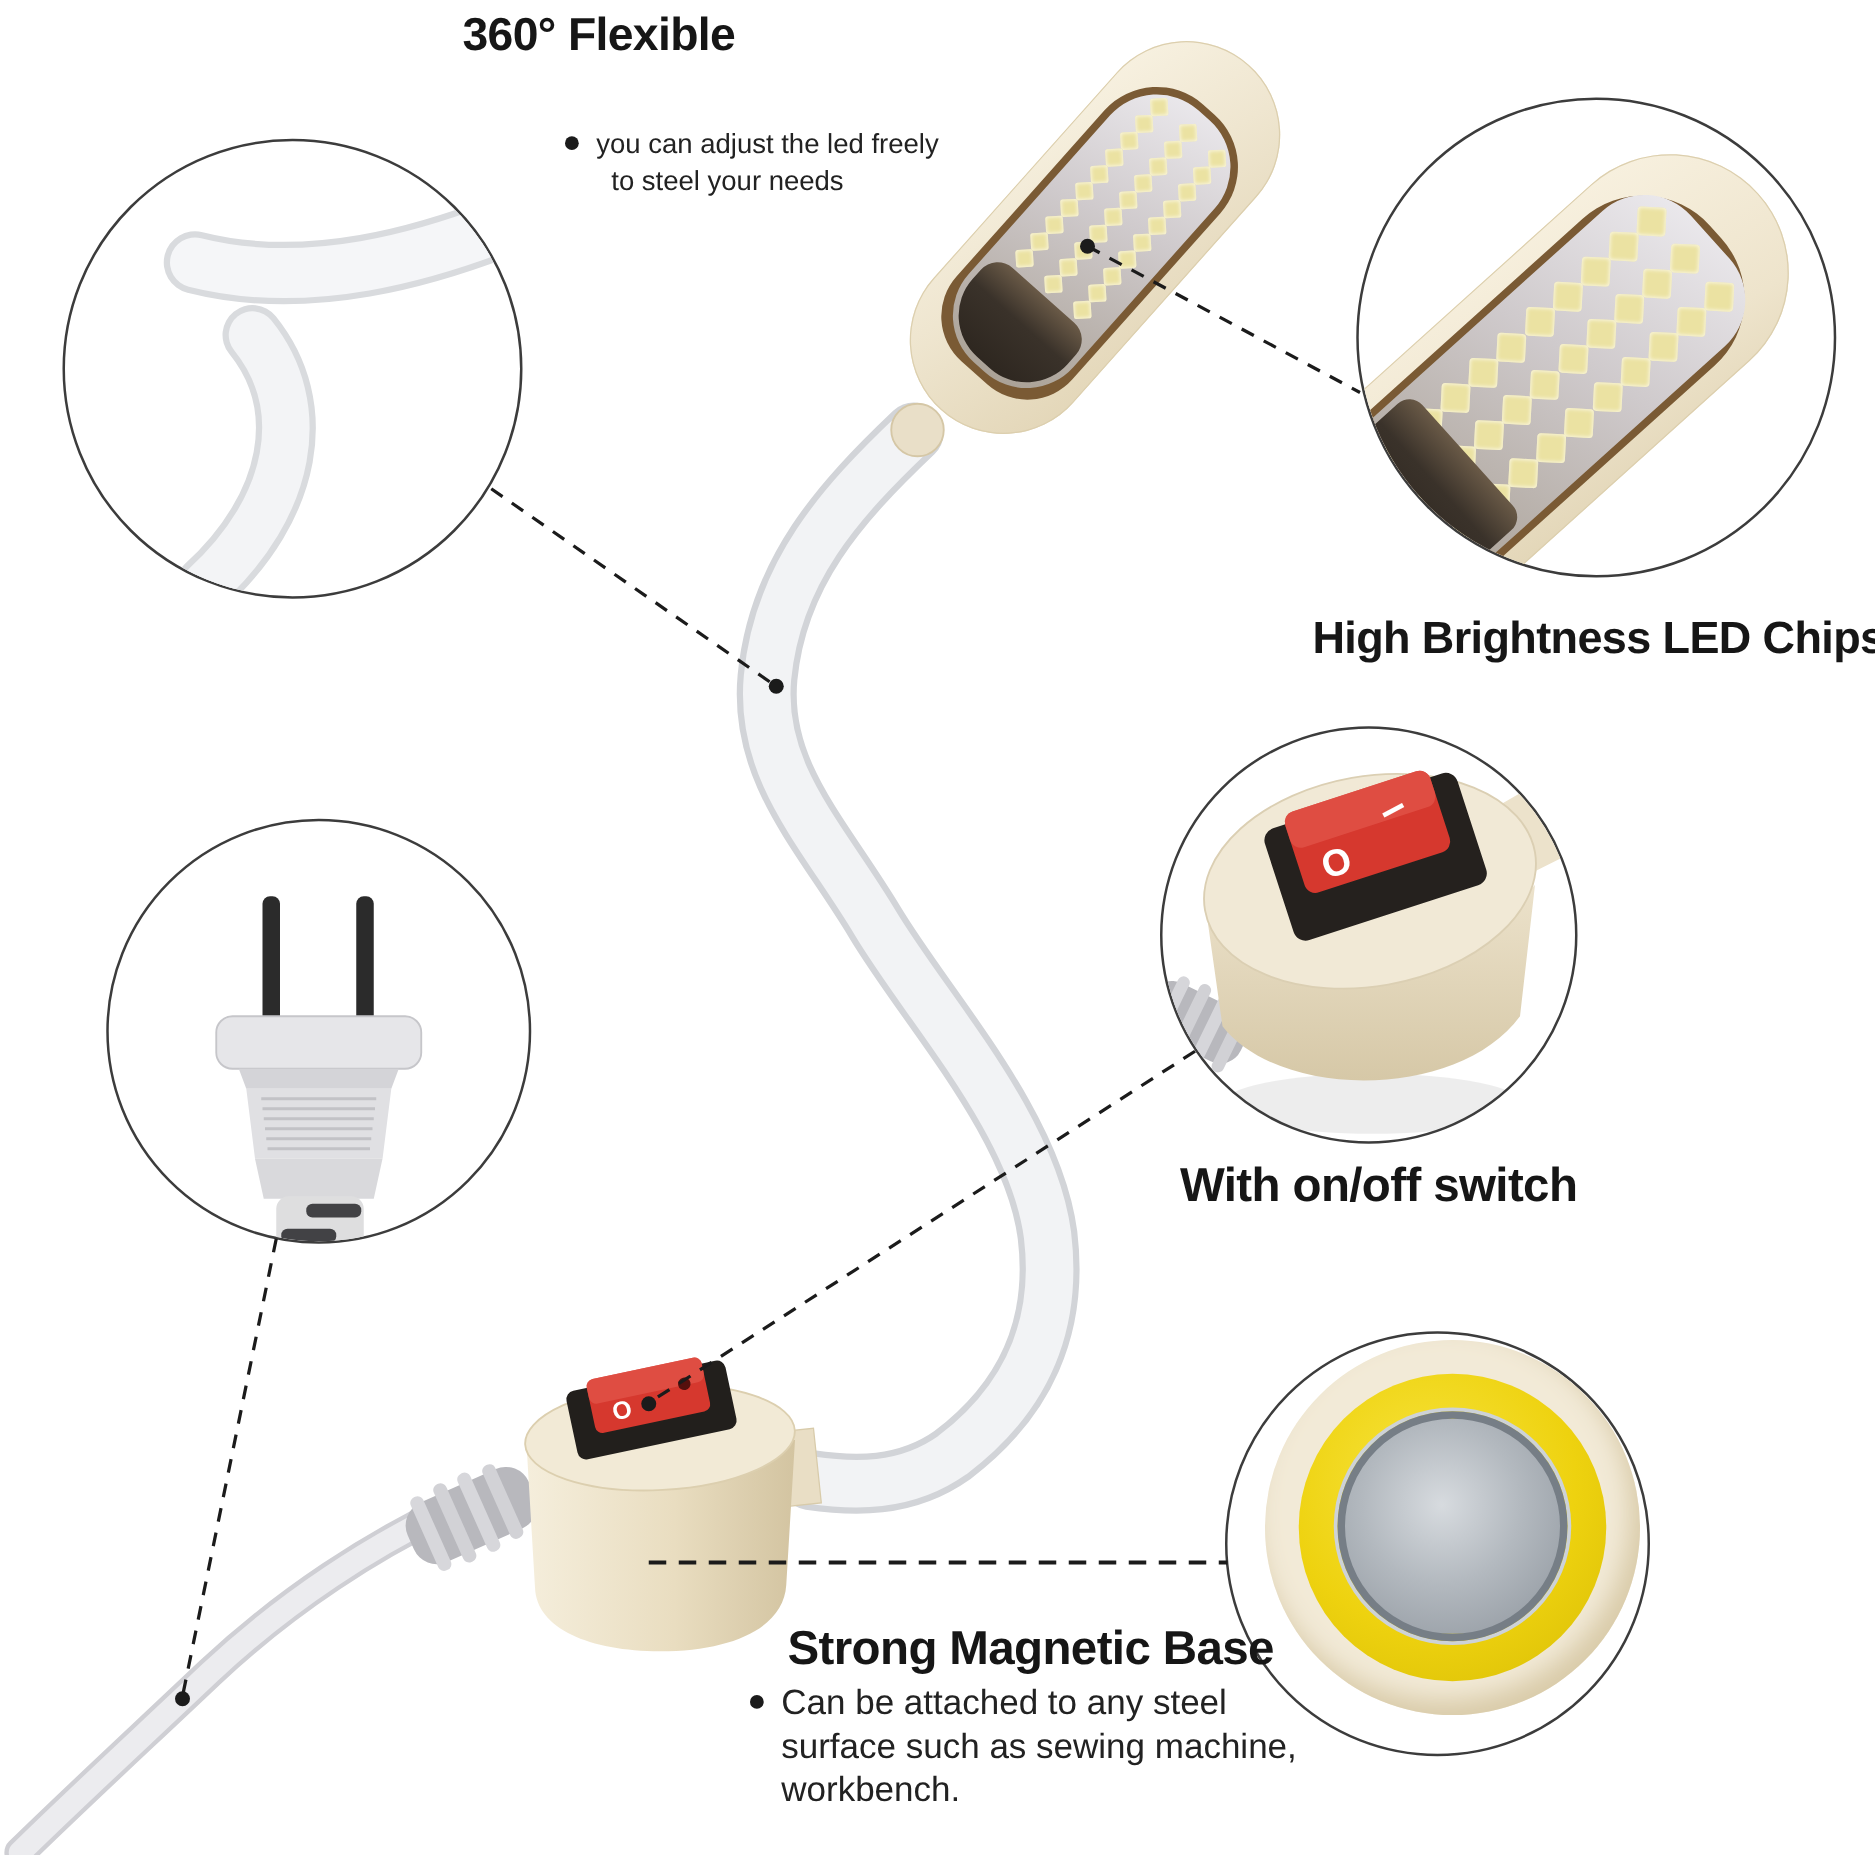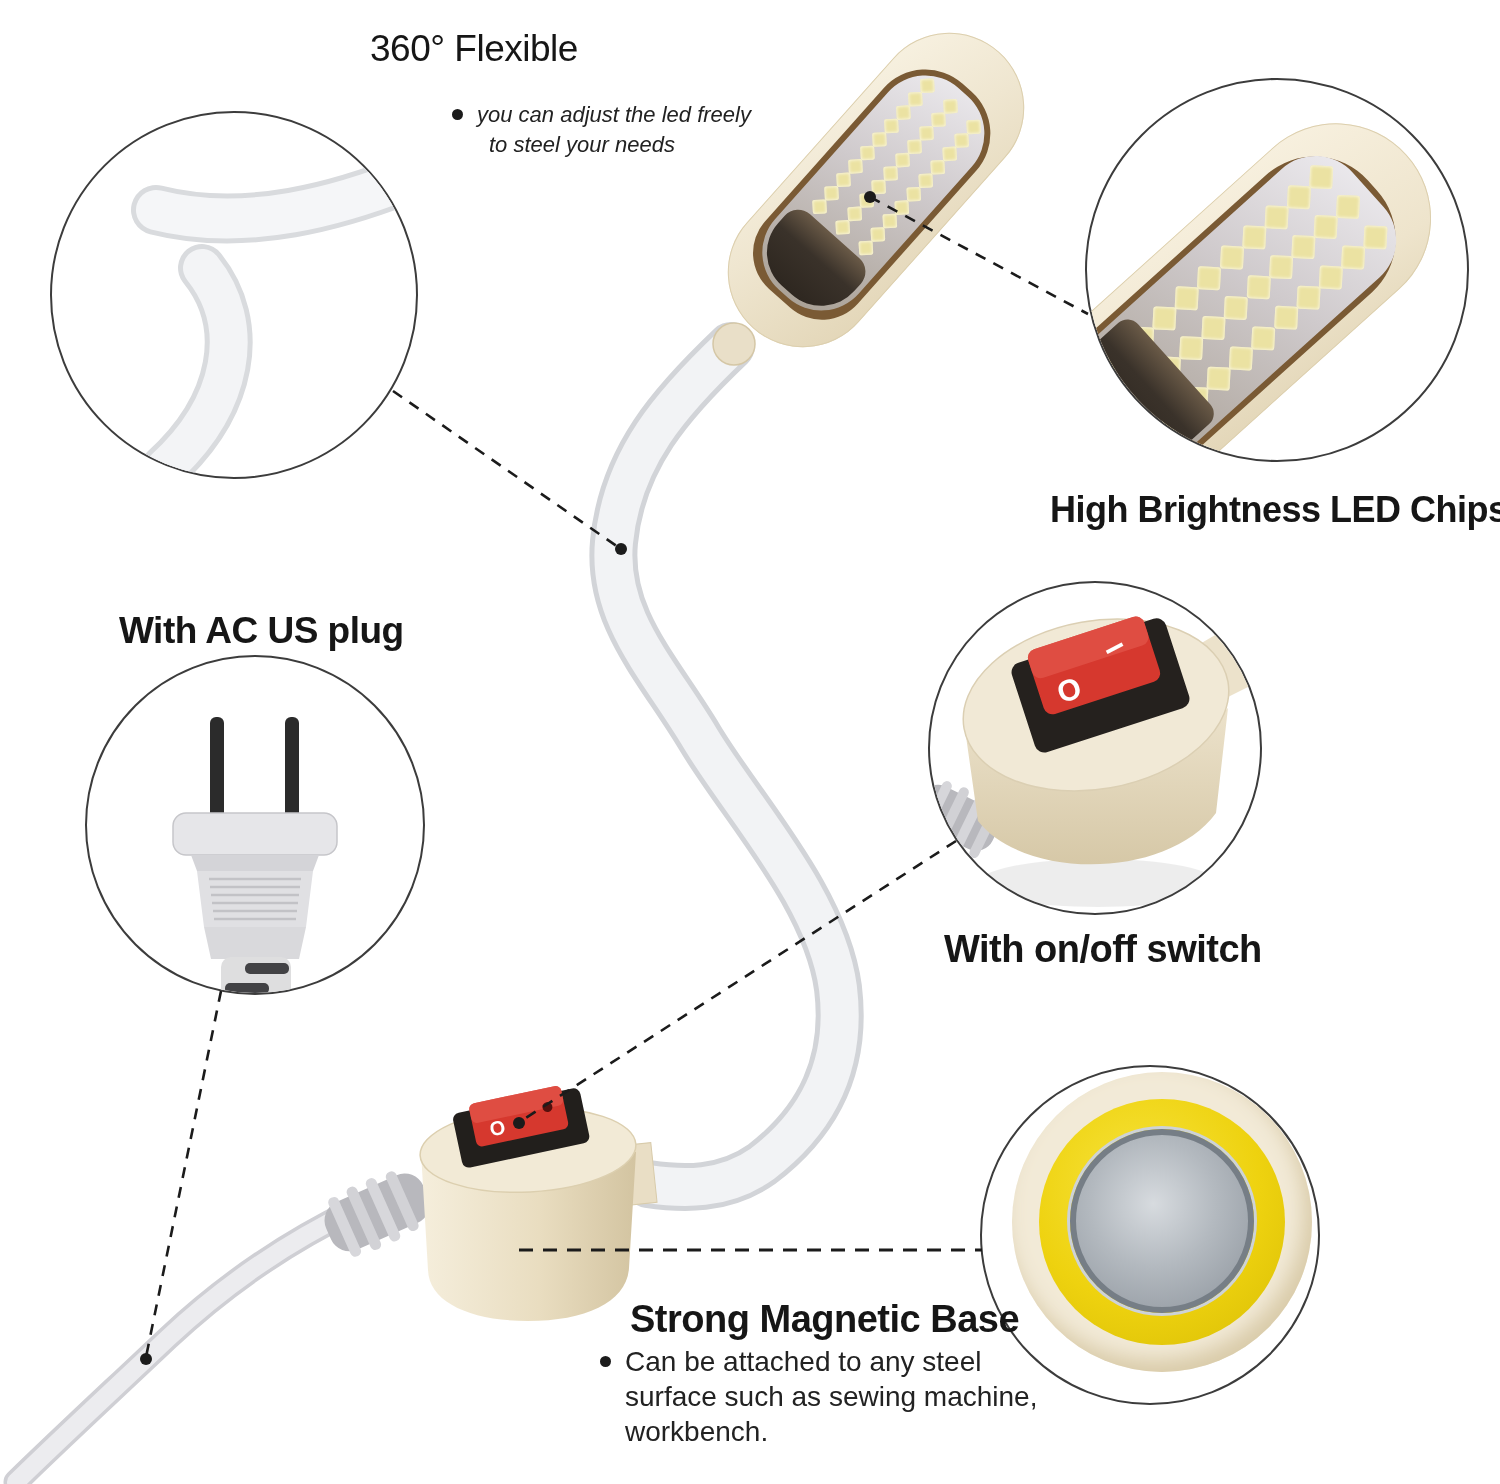--- a/index.html
+++ b/index.html
@@ -3,21 +3,21 @@
 <meta charset="utf-8">
 <style>
   html,body{margin:0;padding:0;background:#fff;}
   #canvas{position:relative;width:1500px;height:1484px;background:#ffffff;overflow:hidden;
           font-family:"Liberation Sans",sans-serif;color:#1b1b1b;}
   #canvas *{box-sizing:border-box;}
   svg{display:block;}
   .abs{position:absolute;}
   
   .feature-title{position:absolute;font-weight:700;color:#161616;letter-spacing:-0.5px;white-space:nowrap;z-index:5;}
-  .title-lines{position:absolute;font-weight:400;color:#161616;letter-spacing:-0.5px;z-index:5;margin-top:21px;}
+  .title-lines{position:absolute;font-weight:700;color:#161616;letter-spacing:-0.5px;z-index:5;}
   .title-lines div{white-space:nowrap;}
   .bullet-block{position:absolute;z-index:5;display:flex;align-items:flex-start;color:#222;}
   .bullet-dot{width:11px;height:11px;border-radius:50%;background:#1b1b1b;flex:0 0 auto;margin-top:9px;margin-right:14px;}
   .bullet-lines div{white-space:nowrap;}
   
   .callout-circle{position:absolute;border:2px solid #3c3c3c;border-radius:50%;overflow:hidden;background:#fff;z-index:2;}
   
   .led-head{position:absolute;left:801px;top:5px;width:150px;height:370px;border-radius:75px;
             background:linear-gradient(105deg,#f8f2e2 0%,#efe6d0 45%,#e2d5b6 100%);
             transform:rotate(41.7deg);z-index:2;box-shadow:0 0 0 1px #dccfae inset;}
@@ -260,31 +260,30 @@
       <circle cx="621" cy="549" r="6"></circle>
       <circle cx="870" cy="197" r="6"></circle>
       <circle cx="519" cy="1123" r="6"></circle>
       <circle cx="146" cy="1359" r="6"></circle>
     </g>
   </svg>
 
   <div class="title-lines" style="left:370px;top:4px;font-size:37px;line-height:47px;">
     <div>360° Flexible</div>
   </div>
-  <div class="bullet-block" style="left:452px;top:100px;font-size:22px;line-height:30px;font-style:italic;">
+  <div class="bullet-block" style="left:452px;top:100px;font-size:22px;line-height:30px;">
     <span class="bullet-dot"></span>
     <div class="bullet-lines">
       <div>you can adjust the led freely</div>
       <div style="padding-left:12px;">to steel your needs</div>
     </div>
   </div>
 
   <div class="feature-title" style="left:1050px;top:489px;font-size:36px;">High Brightness LED Chips</div>
 
-  <div class="feature-title" style="left:119px;top:610px;font-size:37px;">With AC US plug</div>
 
   <div class="feature-title" style="left:944px;top:928px;font-size:38px;text-align:center;">With on/off switch</div>
 
   <div class="feature-title" style="left:602px;top:1298px;font-size:38px;margin-left:28px;">Strong Magnetic Base</div>
   <div class="bullet-block" style="left:600px;top:1344px;font-size:28px;line-height:35px;">
     <span class="bullet-dot" style="margin-top:12px;"></span>
     <div class="bullet-lines">
       <div>Can be attached to any steel</div>
       <div>surface such as sewing machine,</div>
       <div>workbench.</div>

